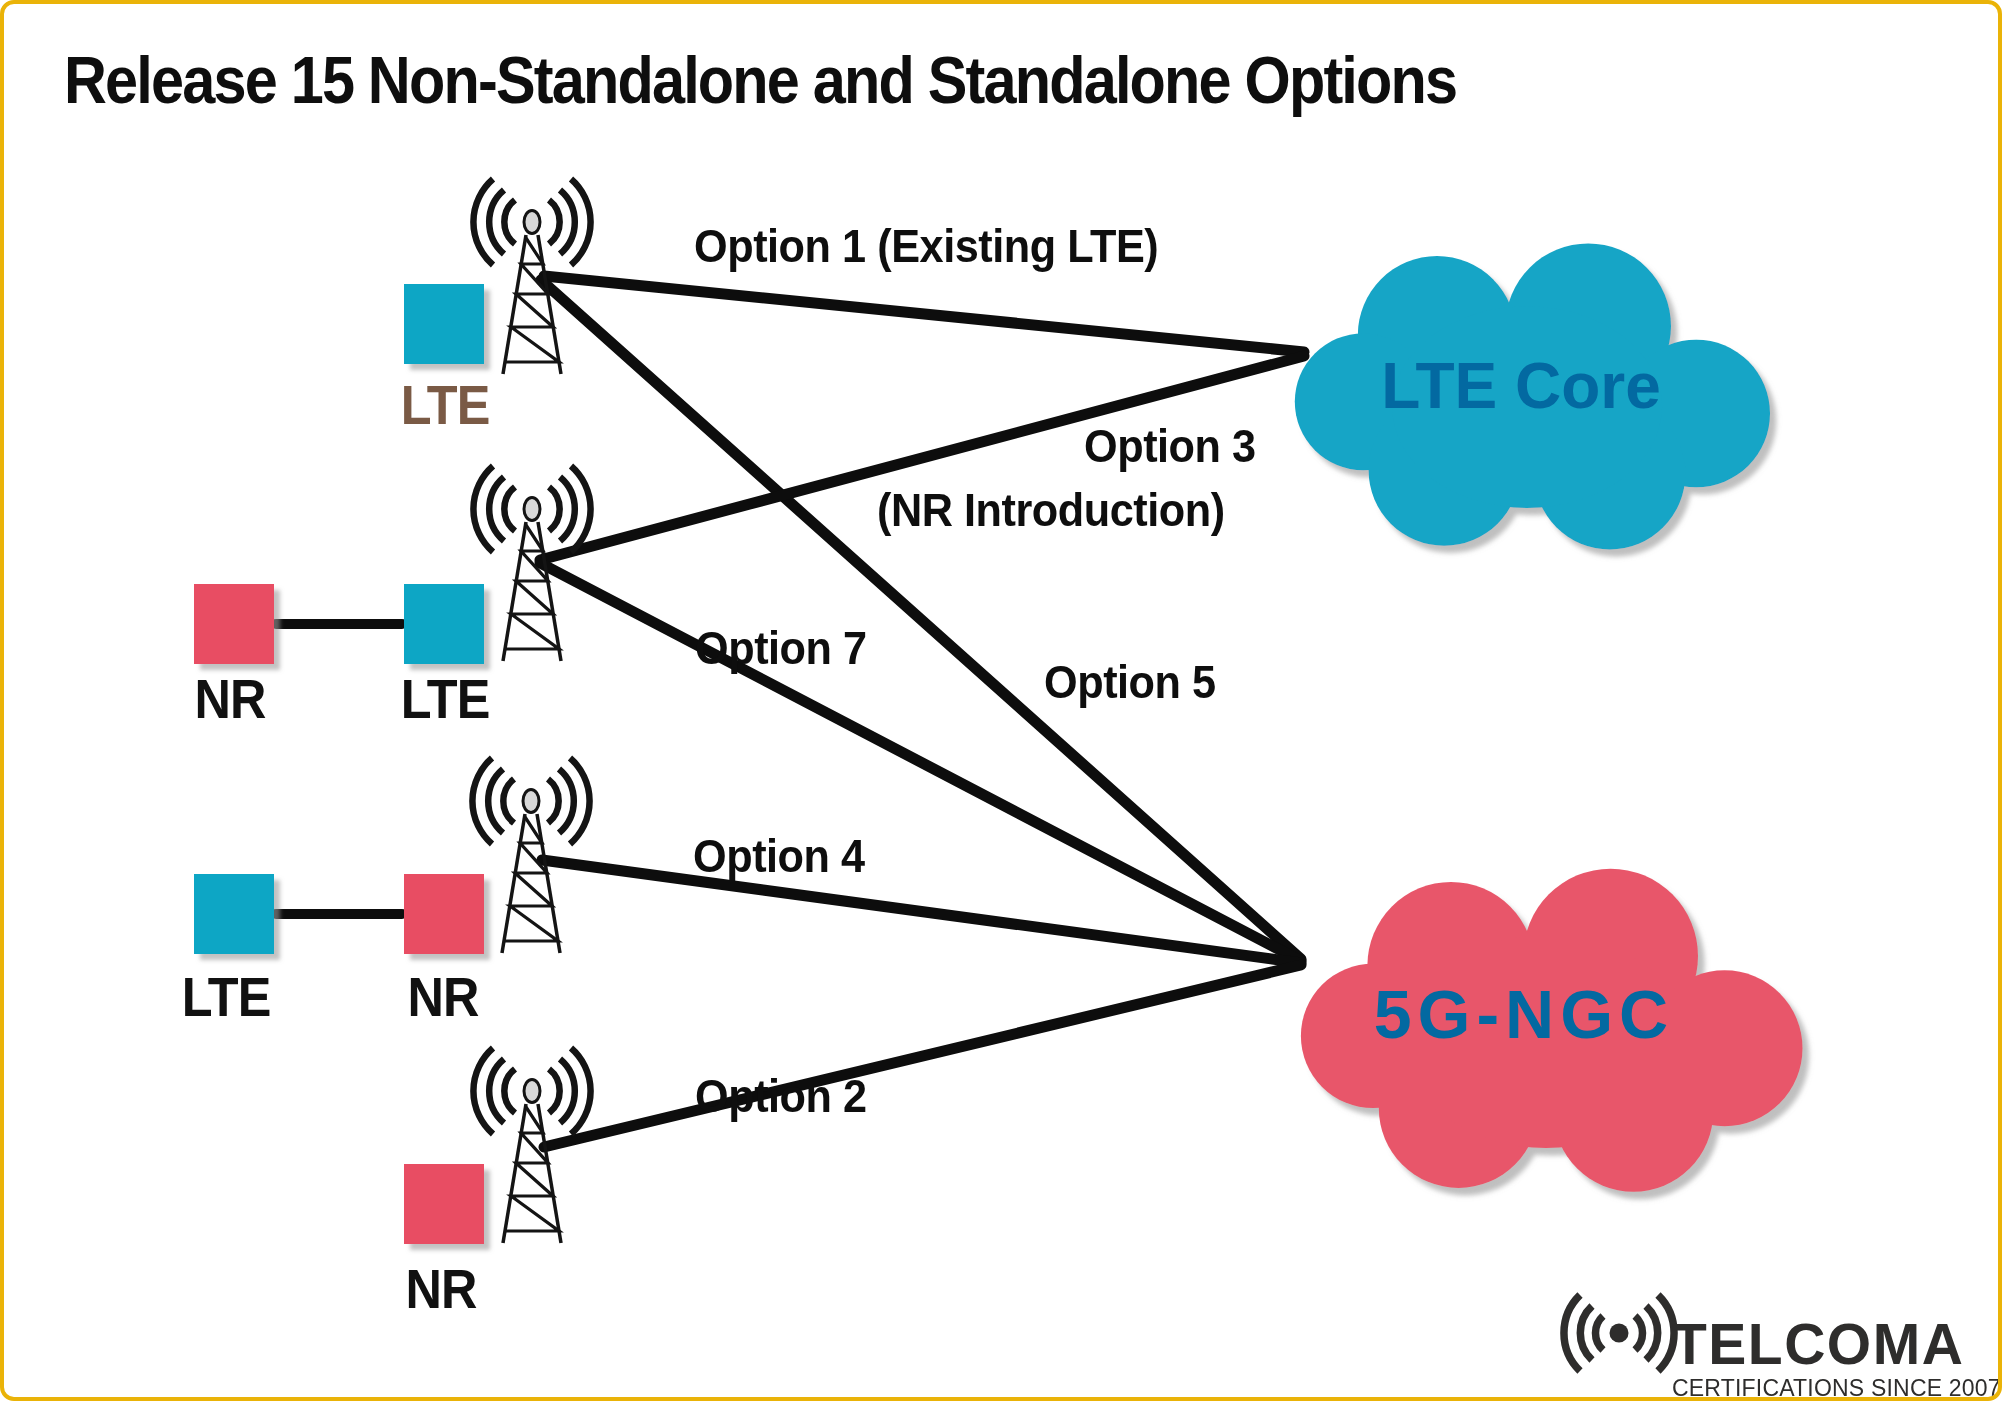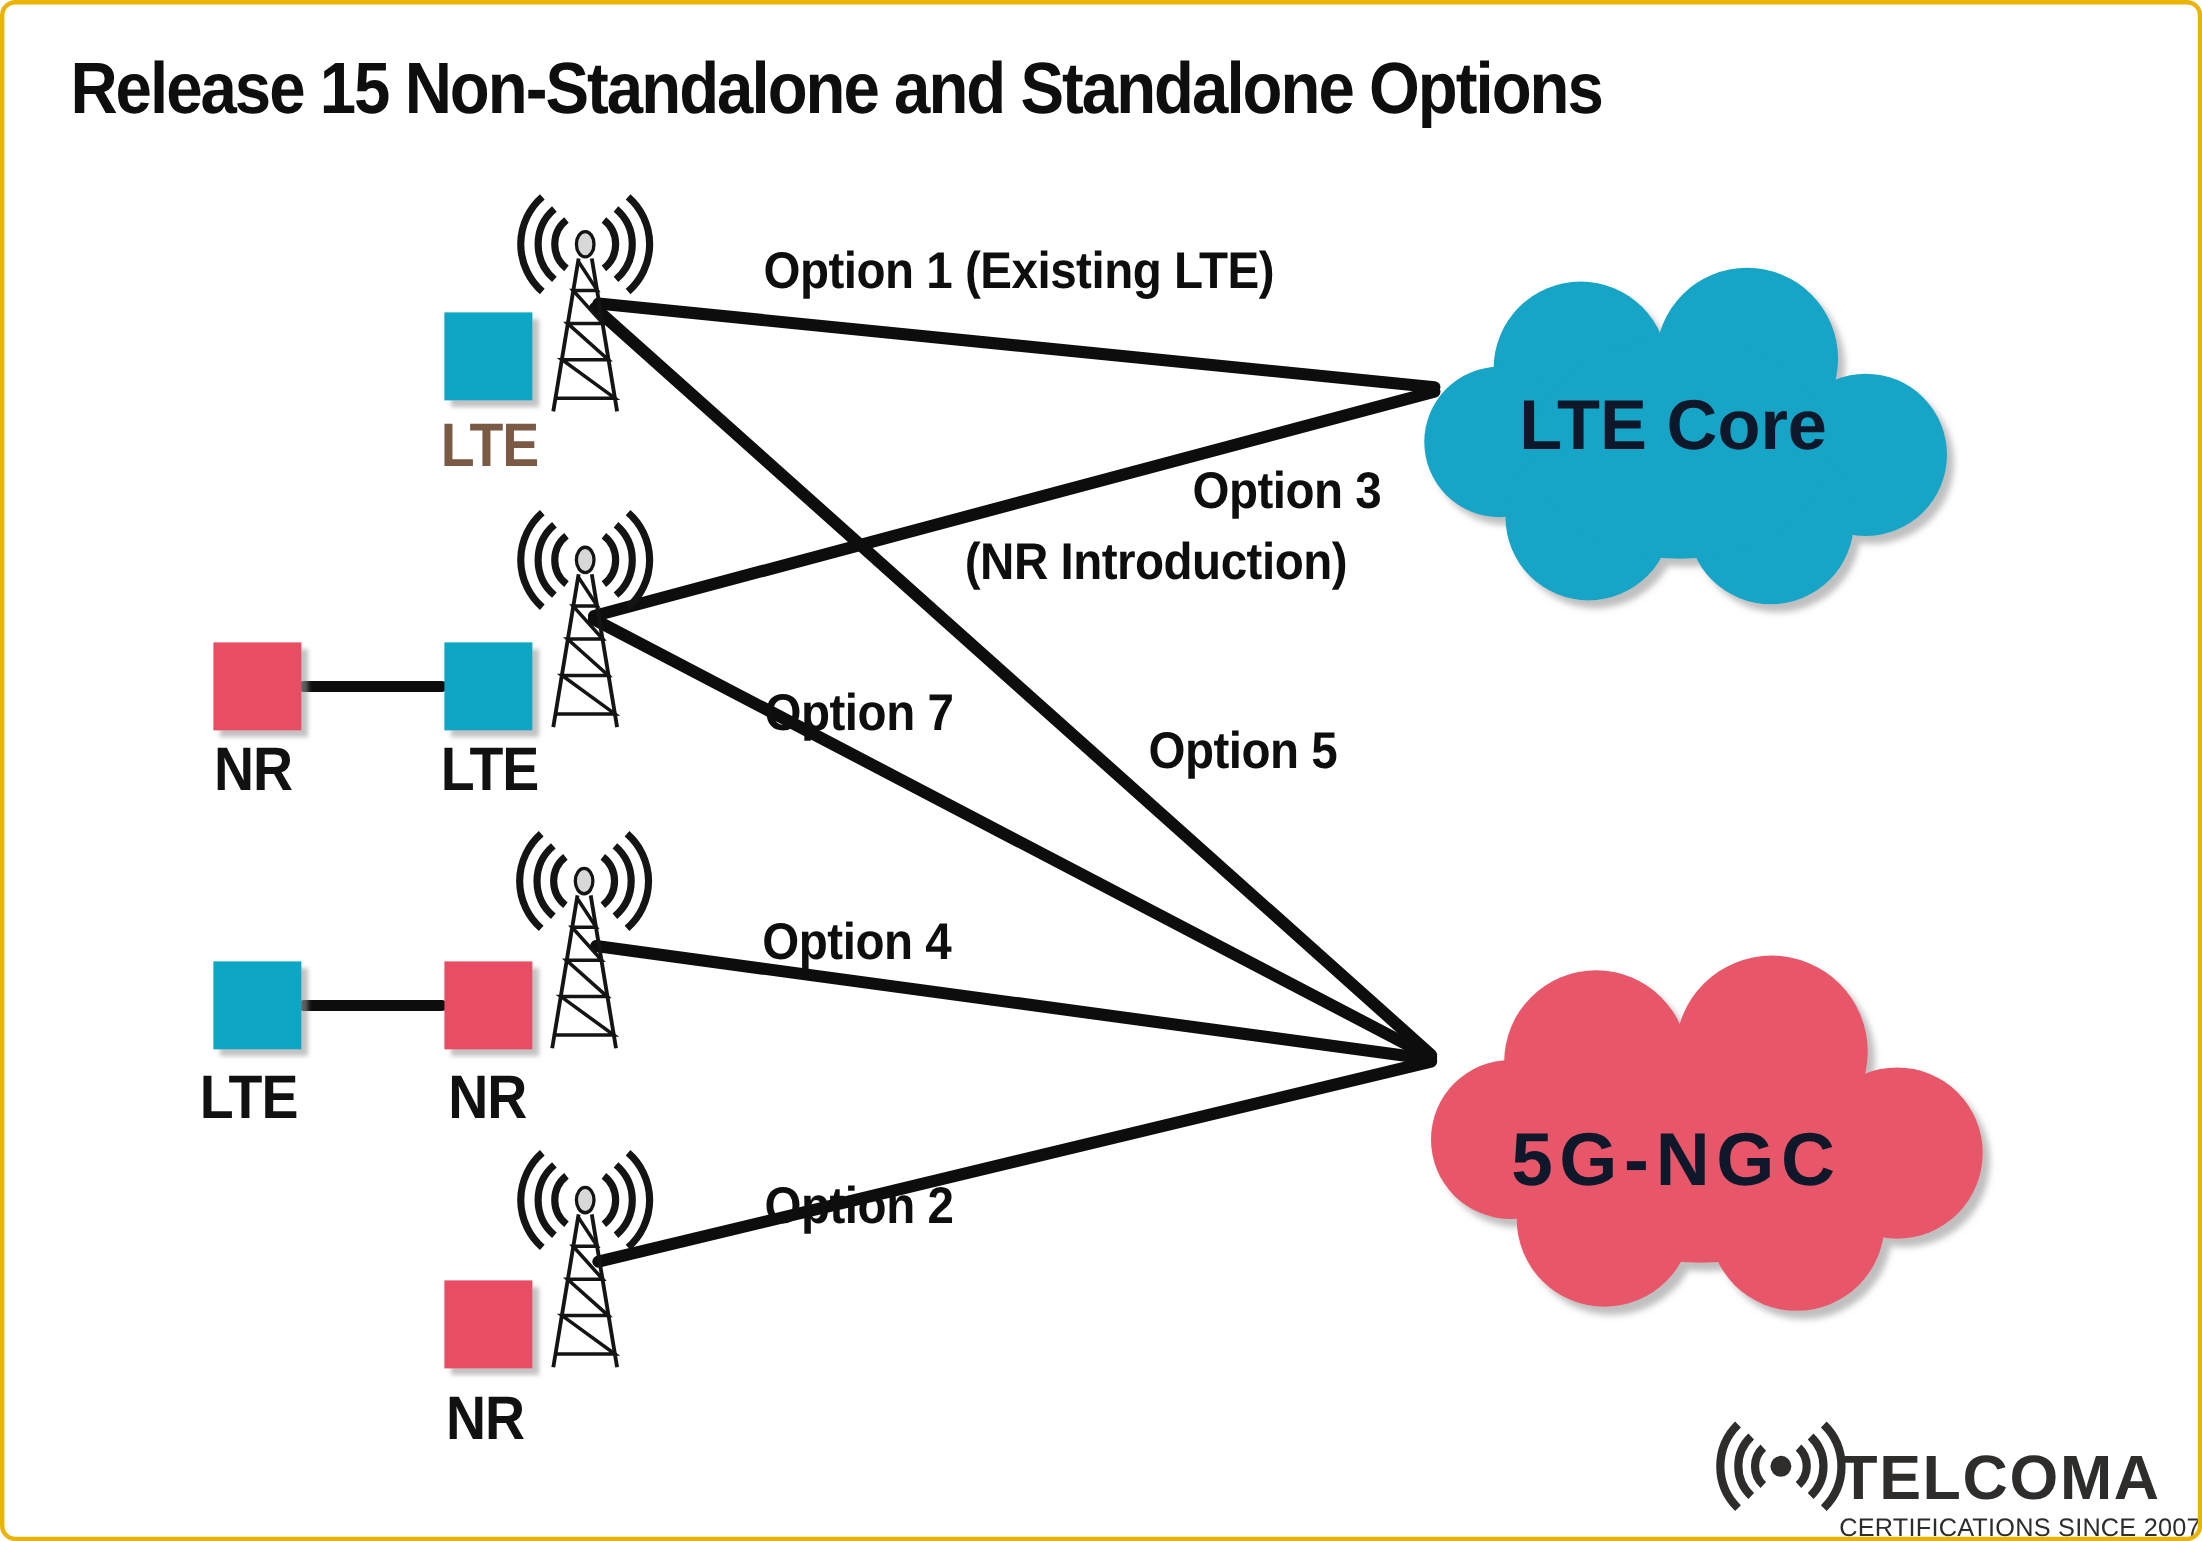--- a/index.html
+++ b/index.html
@@ -46,27 +46,27 @@
     font-size: 56px;
     font-weight: 700;
     color: #111111;
     letter-spacing: -1px;
     white-space: nowrap;
     transform: translateX(-50%) scaleX(0.9);
   }
 
   .cloud-label {
     position: absolute;
-    color: #0f172a;
+    color: #0369a1;
     font-weight: 700;
     white-space: nowrap;
     transform: translate(-50%, -50%);
   }
   .cloud-label.lte-core { font-size: 64px; letter-spacing: 0px; }
-  .cloud-label.ngc { font-size: 68px; letter-spacing: 6px; margin-top: 40px; }
+  .cloud-label.ngc { font-size: 68px; letter-spacing: 6px; }
 
   .logo-text {
     position: absolute;
     left: 1668px; top: 1288px;
     line-height: 1;
     margin-top: 24px;
   }
   .logo-name {
     font-size: 57px;
     font-weight: 700;

